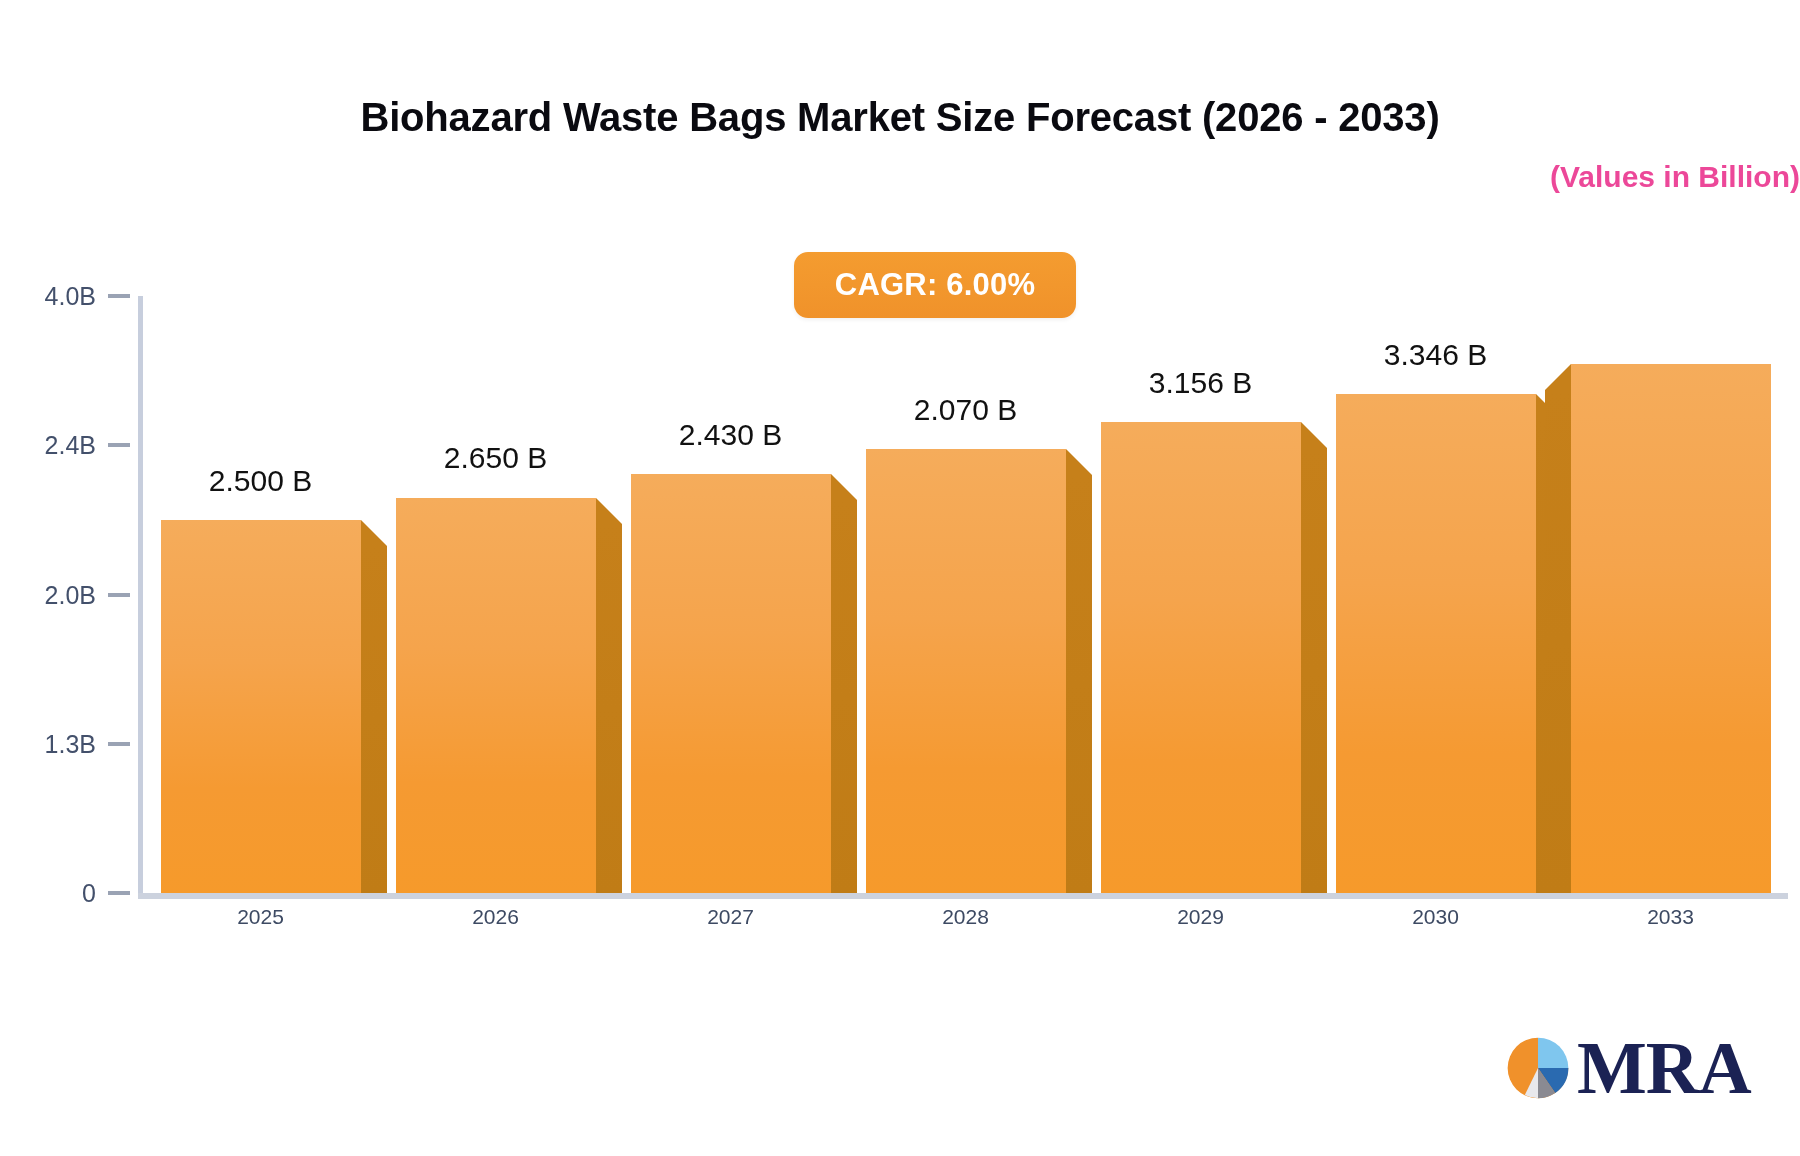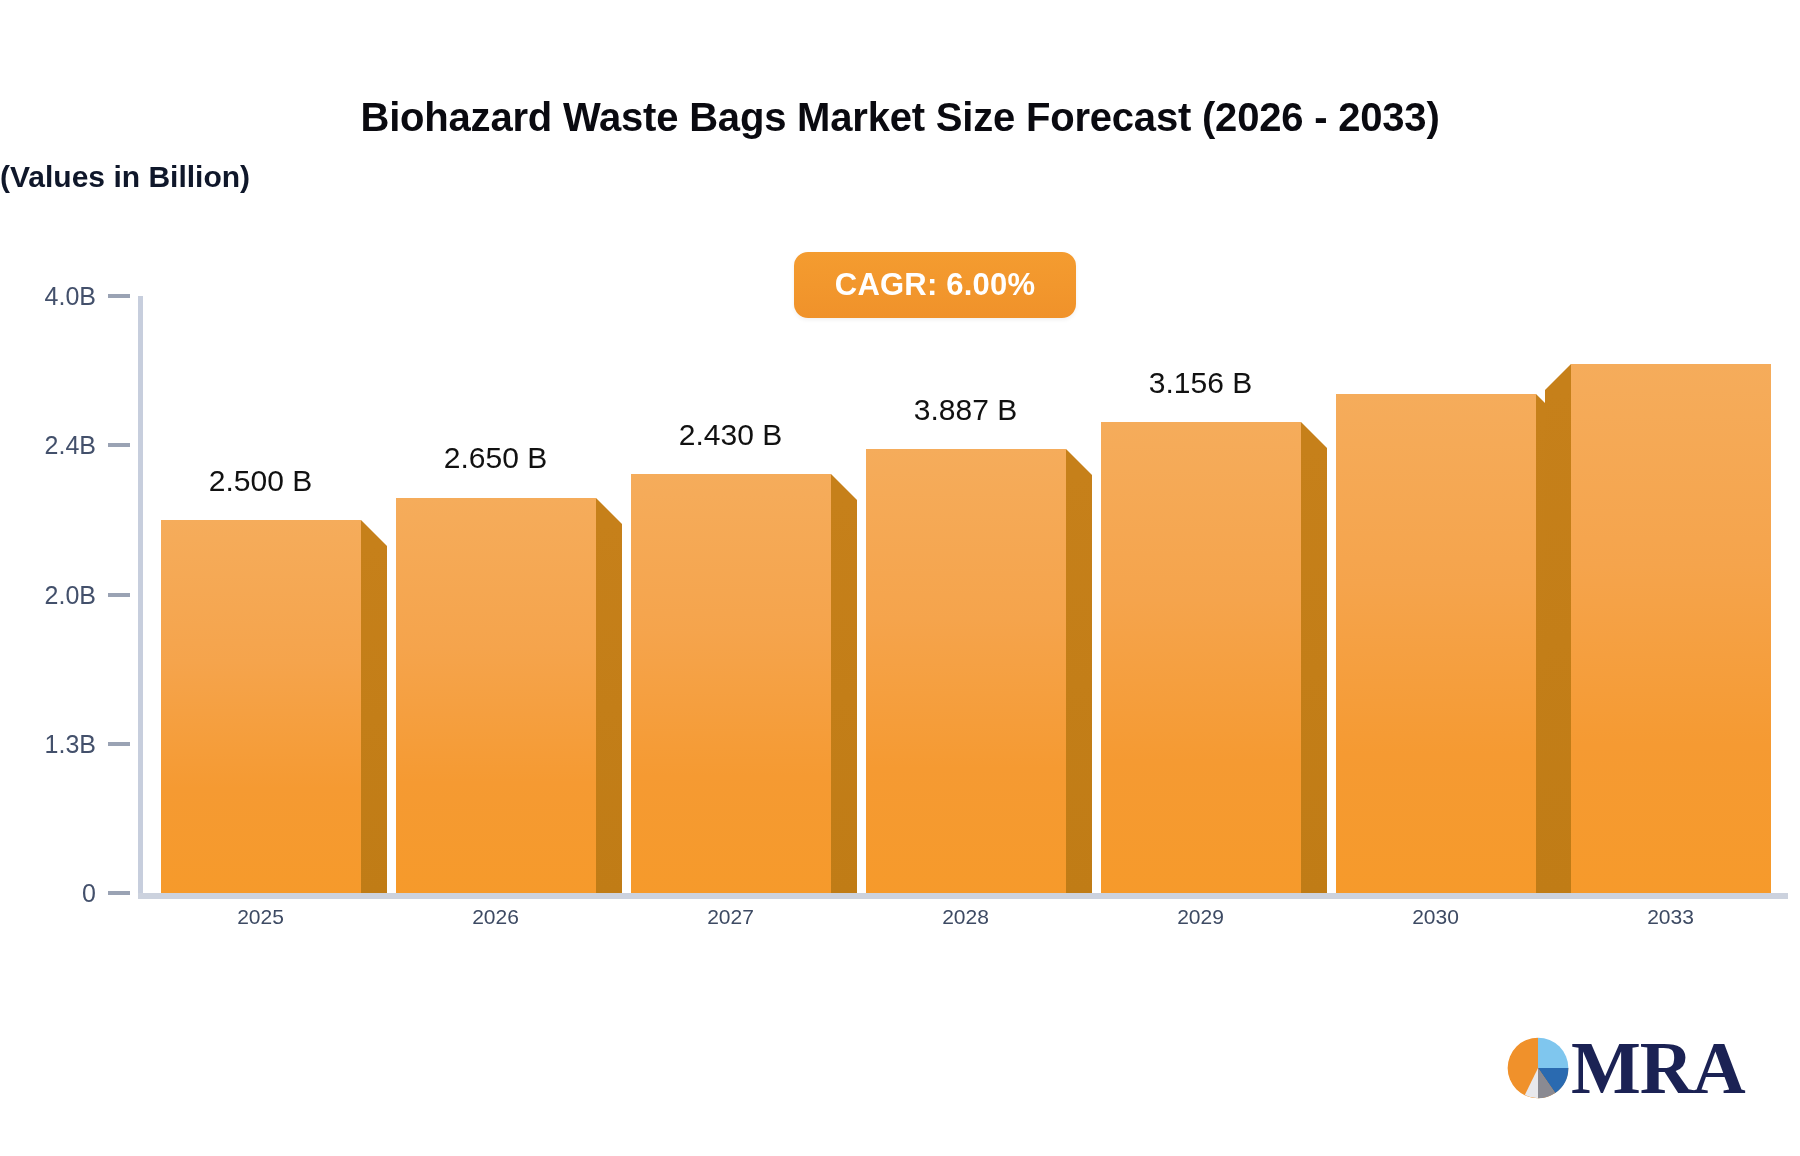--- a/index.html
+++ b/index.html
@@ -15,22 +15,22 @@
   
   .title{
     position:absolute;top:95px;left:0;width:1800px;
     text-align:center;
     font-size:40px;font-weight:bold;color:#0a0a10;
     letter-spacing:-0.2px;
     font-family:"Liberation Sans","DejaVu Sans",sans-serif;
   }
   .subtitle{
     position:absolute;top:160px;left:0;width:1800px;
-    text-align:left;
-    font-size:30px;font-weight:600;color:#0f172a;
+    text-align:right;
+    font-size:30px;font-weight:600;color:#ec4899;
   }
 
   
   .cagr-badge{
     position:absolute;top:252px;left:794px;
     width:282px;height:66px;
     background:linear-gradient(180deg,#F49C30 0%,#F0922A 100%);
     border-radius:14px;
     display:flex;align-items:center;justify-content:center;
     box-shadow:0 2px 4px rgba(0,0,0,0.06);
@@ -98,21 +98,21 @@
   .bar-value{
     position:absolute;
     width:260px;text-align:center;
     font-size:30px;color:#111;
     transform:translateX(-50%);
   }
 
   
   .logo{
     position:absolute;left:1505px;top:1035px;
-    display:flex;align-items:center;gap:6px;
+    display:flex;align-items:center;gap:12px;
   }
   .logo-mark{width:66px;height:66px;display:block;}
   .logo-text{
     font-family:"Liberation Serif","DejaVu Serif",serif;
     font-size:74px;font-weight:bold;color:#1b2254;
     line-height:66px;letter-spacing:-1px;
     margin-left:-6px;
   }
 </style>
 </head>
@@ -170,32 +170,33 @@
         <div class="bar-side bar-side-right" style="height: 393.243px;"></div>
         <div class="bar-bevel bevel-right" style="top: 0px; right: -26px;"></div>
         <div class="bar-face" style="height: 419.243px;"></div>
       </div>
       <div class="bar-value" style="left: 730.5px; top: 417.757px;">2.430 B</div>
       <div class="bar-group" style="left: 865.5px; width: 200px; height: 444.466px; bottom: 263px;">
         <div class="bar-side bar-side-right" style="height: 418.466px;"></div>
         <div class="bar-bevel bevel-right" style="top: 0px; right: -26px;"></div>
         <div class="bar-face" style="height: 444.466px;"></div>
       </div>
-      <div class="bar-value" style="left: 965.5px; top: 392.533px;">3.887 B</div>
+      <div class="bar-value" style="left: 965.5px; top: 392.533px;">2.070 B</div>
       <div class="bar-group" style="left: 1100.5px; width: 200px; height: 471.033px; bottom: 263px;">
         <div class="bar-side bar-side-right" style="height: 445.033px;"></div>
         <div class="bar-bevel bevel-right" style="top: 0px; right: -26px;"></div>
         <div class="bar-face" style="height: 471.033px;"></div>
       </div>
       <div class="bar-value" style="left: 1200.5px; top: 365.967px;">3.156 B</div>
       <div class="bar-group" style="left: 1335.5px; width: 200px; height: 499.39px; bottom: 263px;">
         <div class="bar-side bar-side-right" style="height: 473.39px;"></div>
         <div class="bar-bevel bevel-right" style="top: 0px; right: -26px;"></div>
         <div class="bar-face" style="height: 499.39px;"></div>
       </div>
+      <div class="bar-value" style="left: 1435.5px; top: 337.609px;">3.346 B</div>
       <div class="bar-group" style="left: 1570.5px; width: 200px; height: 529.24px; bottom: 263px;">
         <div class="bar-side bar-side-left" style="height: 503.24px;"></div>
         <div class="bar-bevel bevel-left" style="top: 0px; left: -26px;"></div>
         <div class="bar-face" style="height: 529.24px;"></div>
       </div>
     </div>
 
   <div class="logo">
     <svg class="logo-mark" viewBox="0 0 100 100">
       <path d="M50 50 L50 4 A46 46 0 1 0 96 50 Z" fill="#F0912B"></path>

